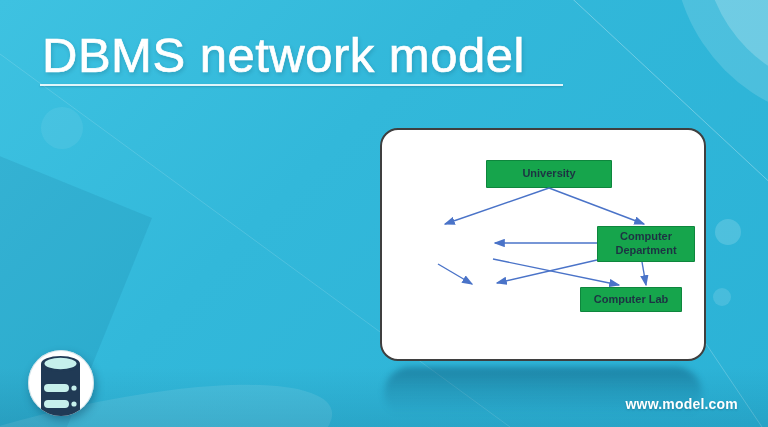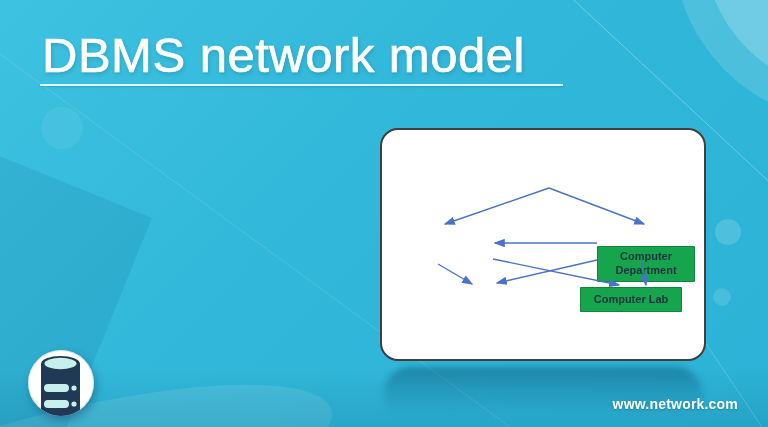--- a/index.html
+++ b/index.html
@@ -85,21 +85,22 @@
   </svg>
 
   <div class="bottom-shade"></div>
 
   <div class="page-title">DBMS network model</div>
   <div class="title-underline"></div>
 
   <div class="card-reflection"></div>
 
   <div class="diagram-card" id="diagram-card">
-      <div class="node" style="left: 215px; top: 96px; width: 98px; height: 36px; background: rgb(22, 165, 76); color: rgb(29, 51, 67); margin-top: 20px;">Computer Department</div>
+      <div class="node" style="left: 104px; top: 30px; width: 126px; height: 28px; background: rgb(22, 165, 76); color: rgb(29, 51, 67);">University</div>
+      <div class="node" style="left: 215px; top: 96px; width: 98px; height: 36px; background: rgb(22, 165, 76); color: rgb(29, 51, 67);">Computer Department</div>
       <div class="node" style="left: 198px; top: 157px; width: 102px; height: 25px; background: rgb(22, 165, 76); color: rgb(29, 51, 67);">Computer Lab</div>
       <svg class="edges-layer" width="326" height="233" viewBox="0 0 326 233">
         <defs>
           <marker id="arrow" markerWidth="8" markerHeight="6" refX="7" refY="3" orient="auto">
             <path d="M0,0 L8,3 L0,6 Z" fill="#4a73c8"></path>
           </marker>
         </defs>
         <line x1="167" y1="58" x2="63" y2="94" stroke="#4a73c8" stroke-width="1.4" marker-end="url(#arrow)"></line>
         <line x1="167" y1="58" x2="262" y2="94" stroke="#4a73c8" stroke-width="1.4" marker-end="url(#arrow)"></line>
         <line x1="215" y1="113" x2="113" y2="113" stroke="#4a73c8" stroke-width="1.4" marker-end="url(#arrow)"></line>
@@ -115,15 +116,15 @@
       <rect x="13" y="14" width="39" height="54" fill="#203a55"></rect>
       <ellipse cx="32.5" cy="14" rx="19.5" ry="8" fill="#203a55"></ellipse>
       <ellipse cx="32.5" cy="13.5" rx="16" ry="5.8" fill="#c6f0ec"></ellipse>
       <rect x="16" y="34" width="25" height="8" rx="4" fill="#c6f0ec"></rect>
       <circle cx="46" cy="38" r="2.6" fill="#c6f0ec"></circle>
       <rect x="16" y="50" width="25" height="8" rx="4" fill="#c6f0ec"></rect>
       <circle cx="46" cy="54" r="2.6" fill="#c6f0ec"></circle>
     </svg>
   </div>
 
-  <div class="watermark">www.network.com</div>
+  <div class="watermark">www.model.com</div>
 
 </div>
 
 </body></html>

